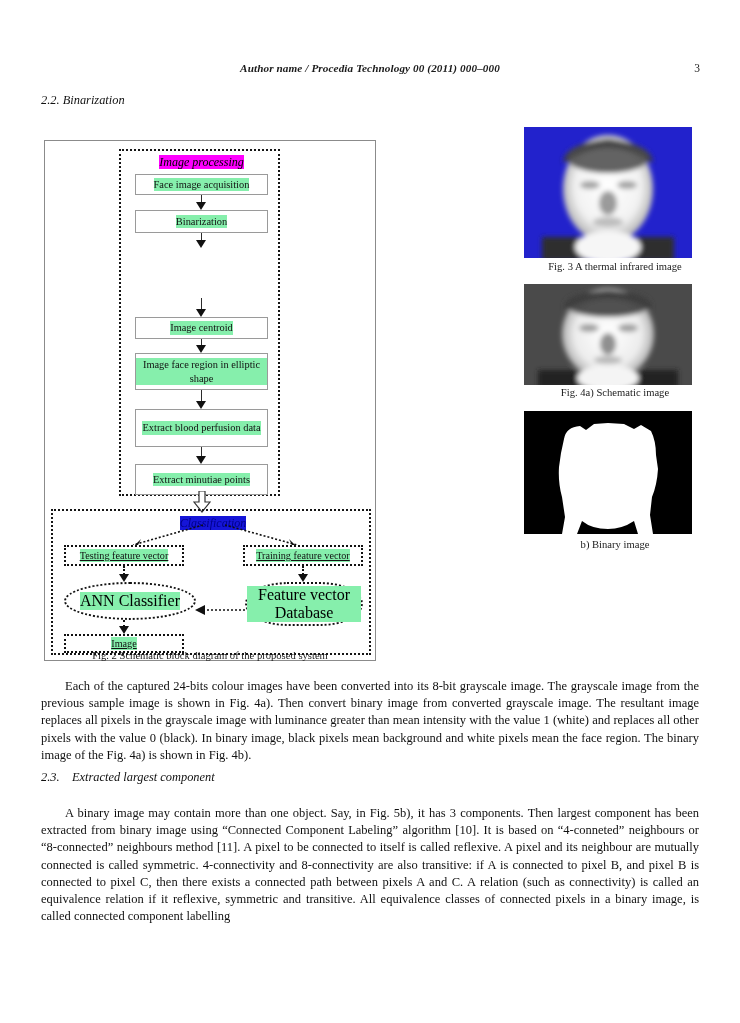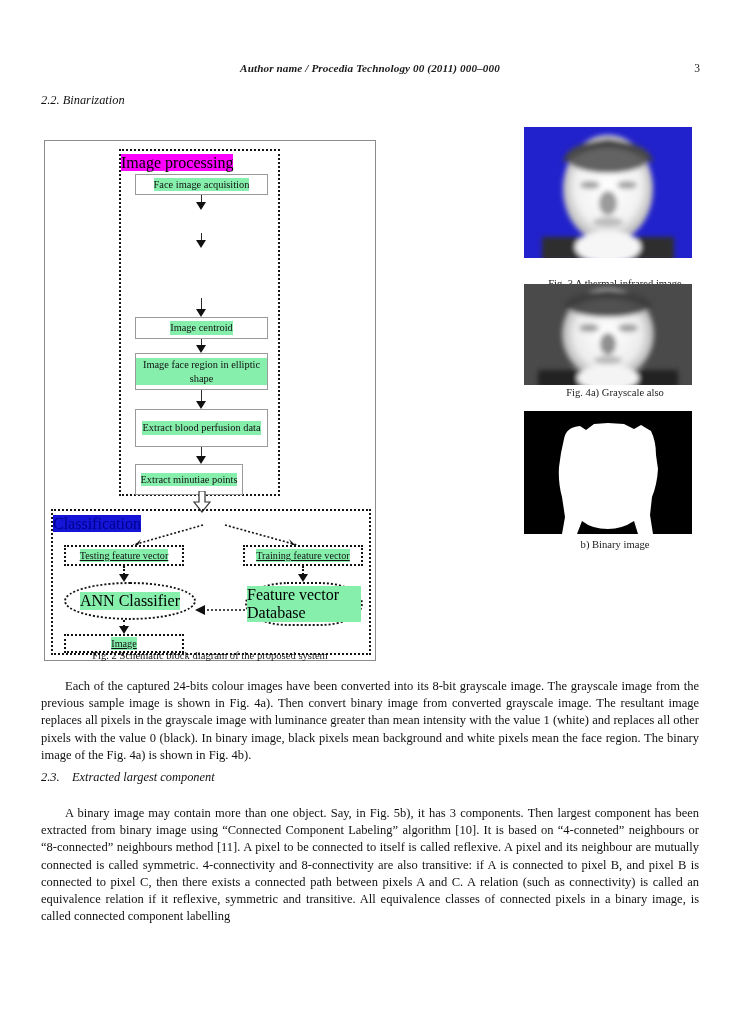--- a/index.html
+++ b/index.html
@@ -119,22 +119,24 @@
     display: inline;
     box-decoration-break: clone;
     -webkit-box-decoration-break: clone;
   }
   .hl-yellow { background: #86efac; }
   .hl-magenta { background: #ff00ff; }
   .hl-blue { background: #1515d8; color: #00008b; }
 
   .title-node {
     position: absolute;
-    font-size: 16px;
+    text-align: center;
+    font-size: 12px;
     line-height: 13px;
+    font-style: italic;
   }
 
   
   .arrow-down {
     position: absolute;
     width: 11px;
   }
   .arrow-down .stem {
     position: absolute;
     left: 5px;
@@ -210,20 +212,21 @@
     background: #fff;
   }
   .round-node {
     position: absolute;
     border: 2px dotted #111;
     border-radius: 42px / 22px;
     box-sizing: border-box;
     display: flex;
     align-items: center;
     justify-content: center;
+    text-align: center;
     background: #fff;
   }
 
   .fig-caption {
     position: absolute;
     font-size: 10.6px;
     color: #1a1a1a;
     text-align: center;
     white-space: pre;
   }
@@ -235,21 +238,21 @@
 
   
   .photo-frame {
     position: absolute;
     overflow: hidden;
   }
   #fig3-img { left: 524px; top: 127px; width: 168px; height: 131px; }
   #fig4a-img { left: 524px; top: 284px; width: 168px; height: 101px; }
   #fig4b-img { left: 524px; top: 411px; width: 168px; height: 123px; }
 
-  #fig3-cap { left: 500px; top: 278px; width: 230px; }
+  #fig3-cap { left: 500px; top: 261px; width: 230px; }
   #fig4a-cap { left: 500px; top: 387px; width: 230px; }
   #fig4b-cap { left: 500px; top: 539px; width: 230px; }
 </style>
 </head>
 <body>
 
 <div class="running-head">
   <div class="rh-title">Author name / Procedia Technology 00 (2011) 000–000</div>
   <div class="rh-page">3</div>
 </div>
@@ -266,20 +269,23 @@
     </div>
 
     <div class="fnode" style="left:14px; top:23px; width:133px; height:21px;">
       <span class="lbl hl-yellow">Face image acquisition</span>
     </div>
     <div class="arrow-down" style="left:75px; top:44px; height:15px;">
       <div class="stem" style="height:8px;"></div>
         <div class="head" style="top:7px;"></div>
     </div>
 
+    <div class="fnode" style="left:14px; top:59px; width:133px; height:23px;">
+      <span class="lbl hl-yellow">Binarization</span>
+    </div>
     <div class="arrow-down" style="left:75px; top:82px; height:15px;">
       <div class="stem" style="height:8px;"></div>
         <div class="head" style="top:7px;"></div>
     </div>
 
     <div class="arrow-down" style="left:75px; top:147px; height:19px;">
       <div class="stem" style="height:12px;"></div>
         <div class="head" style="top:11px;"></div>
     </div>
 
@@ -300,21 +306,21 @@
     </div>
 
     <div class="fnode" style="left:14px; top:258px; width:133px; height:38px;">
       <span class="lbl hl-yellow">Extract blood perfusion data</span>
     </div>
     <div class="arrow-down" style="left:75px; top:296px; height:17px;">
       <div class="stem" style="height:10px;"></div>
         <div class="head" style="top:9px;"></div>
     </div>
 
-    <div class="fnode" style="left:14px; top:313px; width:108px; height:31px;">
+    <div class="fnode" style="left:14px; top:313px; width:133px; height:31px;">
       <span class="lbl hl-yellow">Extract minutiae points</span>
     </div>
   </div>
 
   <div id="big-arrow">
     <svg width="18" height="22" viewBox="0 0 18 22">
       <polygon points="6,0 12,0 12,11 17,11 9,21 1,11 6,11" fill="#ffffff" stroke="#333333" stroke-width="1.2"></polygon>
     </svg>
   </div>
 
@@ -416,21 +422,21 @@
       <ellipse cx="84" cy="20" rx="43" ry="13" fill="#3f3f3f" opacity="0.9"></ellipse>
       <ellipse cx="65" cy="44" rx="10" ry="4" fill="#888" opacity="0.8"></ellipse>
       <ellipse cx="104" cy="44" rx="10" ry="4" fill="#888" opacity="0.8"></ellipse>
       <ellipse cx="84" cy="60" rx="8" ry="11" fill="#7d7d7d" opacity="0.85"></ellipse>
       <ellipse cx="84" cy="76" rx="14" ry="4" fill="#a0a0a0" opacity="0.7"></ellipse>
       <rect x="14" y="86" width="140" height="18" fill="#232323"></rect>
       <ellipse cx="84" cy="94" rx="31" ry="13" fill="#f4f4f4"></ellipse>
     </g>
   </svg>
 </div>
-<div class="fig-caption" id="fig4a-cap">Fig. 4a) Grayscale also</div>
+<div class="fig-caption" id="fig4a-cap">Fig. 4a) Schematic image</div>
 
 <div class="photo-frame" id="fig4b-img">
   <svg width="168" height="123" viewBox="0 0 168 123" preserveAspectRatio="none">
     <rect x="0" y="0" width="168" height="123" fill="#000000"></rect>
     <path d="M40 28 Q42 16 56 15 L62 19 L70 13 L84 12 L100 13 L110 18 L117 14 L127 20
              Q132 30 132 44 L134 58 Q133 74 128 86 L126 104 L129 123 L114 123 L110 110
              Q98 118 84 118 Q68 118 58 110 L53 123 L38 123 L41 106 L38 86
              Q34 72 35 56 L37 42 Z" fill="#ffffff"></path>
   </svg>
 </div>

